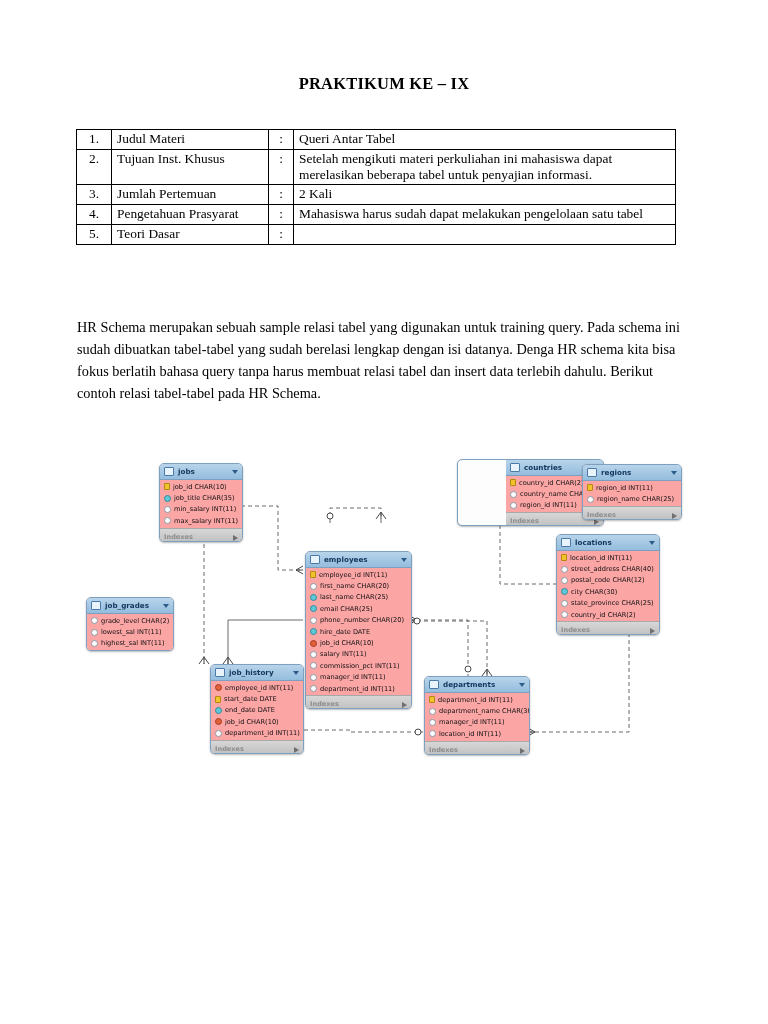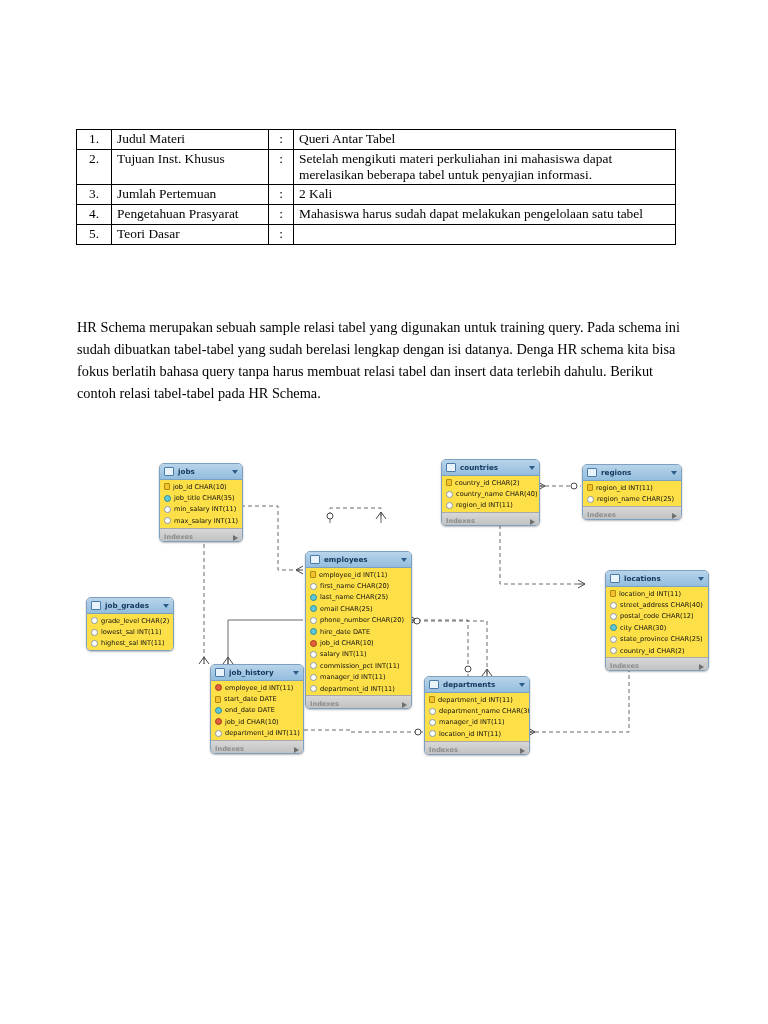--- a/index.html
+++ b/index.html
@@ -67,21 +67,21 @@
   }
   .tbl .hd .tbl-ico{
     width:8px;height:7px;background:#e9f3fb;border:1px solid #4a7ba8;
     border-radius:1px;flex:0 0 auto;
   }
   .tbl .hd .hd-name{flex:1 1 auto;white-space:nowrap;}
   .tbl .hd .caret{
     width:0;height:0;border-left:3px solid transparent;border-right:3px solid transparent;
     border-top:4px solid #2d5c8a;flex:0 0 auto;
   }
-  .tbl .cols{background:#fde047;padding:1px 0 1px 0;}
+  .tbl .cols{background:#fca5a5;padding:1px 0 1px 0;}
   .tbl .col{
     display:flex;align-items:center;gap:3px;
     padding:0 4px;height:11.4px;
     font-size:6.6px;color:#111;white-space:nowrap;
   }
   .dot{width:5px;height:5px;border-radius:50%;flex:0 0 auto;}
   .dot.pk{background:#f2c12e;border:1px solid #b08a0c;border-radius:1px;
           width:4px;height:5px;}
   .dot.fk{background:#e2603c;border:1px solid #a43c20;}
   .dot.idx{background:#5ec8d8;border:1px solid #2e8c9b;}
@@ -97,20 +97,21 @@
   .tbl .ft .ft-arrow{
     width:0;height:0;border-top:3.5px solid transparent;border-bottom:3.5px solid transparent;
     border-left:5px solid #6f6f6f;
   }
 </style>
 </head>
 <body>
 
 <div class="page">
 
+  <div class="doc-title">PRAKTIKUM KE – IX</div>
 
   <table class="info-table">
     <tbody>
       <tr>
         <td class="c-num">1.</td>
         <td class="c-lbl">Judul Materi</td>
         <td class="c-col">:</td>
         <td class="c-val">Queri Antar Tabel</td>
       </tr>
       <tr>
@@ -321,21 +322,21 @@
           <div class="col">
             <span class="dot pl"></span>
             <span>department_id INT(11)</span>
           </div>
         </div>
         <div class="ft">
           <span class="ft-lbl">Indexes</span>
           <span class="ft-arrow"></span>
         </div>
       </div>
-      <div class="tbl" style="left: 441px; top: 19px; width: 97px;">
+      <div class="tbl" style="left: 457px; top: 19px; width: 97px; padding-left: 48px;">
         <div class="hd">
           <span class="tbl-ico"></span>
           <span class="hd-name">countries</span>
           <span class="caret"></span>
         </div>
         <div class="cols">
           <div class="col">
             <span class="dot pk"></span>
             <span>country_id CHAR(2)</span>
           </div>
@@ -367,21 +368,21 @@
           <div class="col">
             <span class="dot pl"></span>
             <span>region_name CHAR(25)</span>
           </div>
         </div>
         <div class="ft">
           <span class="ft-lbl">Indexes</span>
           <span class="ft-arrow"></span>
         </div>
       </div>
-      <div class="tbl" style="left: 605px; top: 94px; width: 102px; margin-top: 36px;">
+      <div class="tbl" style="left: 556px; top: 94px; width: 102px;">
         <div class="hd">
           <span class="tbl-ico"></span>
           <span class="hd-name">locations</span>
           <span class="caret"></span>
         </div>
         <div class="cols">
           <div class="col">
             <span class="dot pk"></span>
             <span>location_id INT(11)</span>
           </div>

